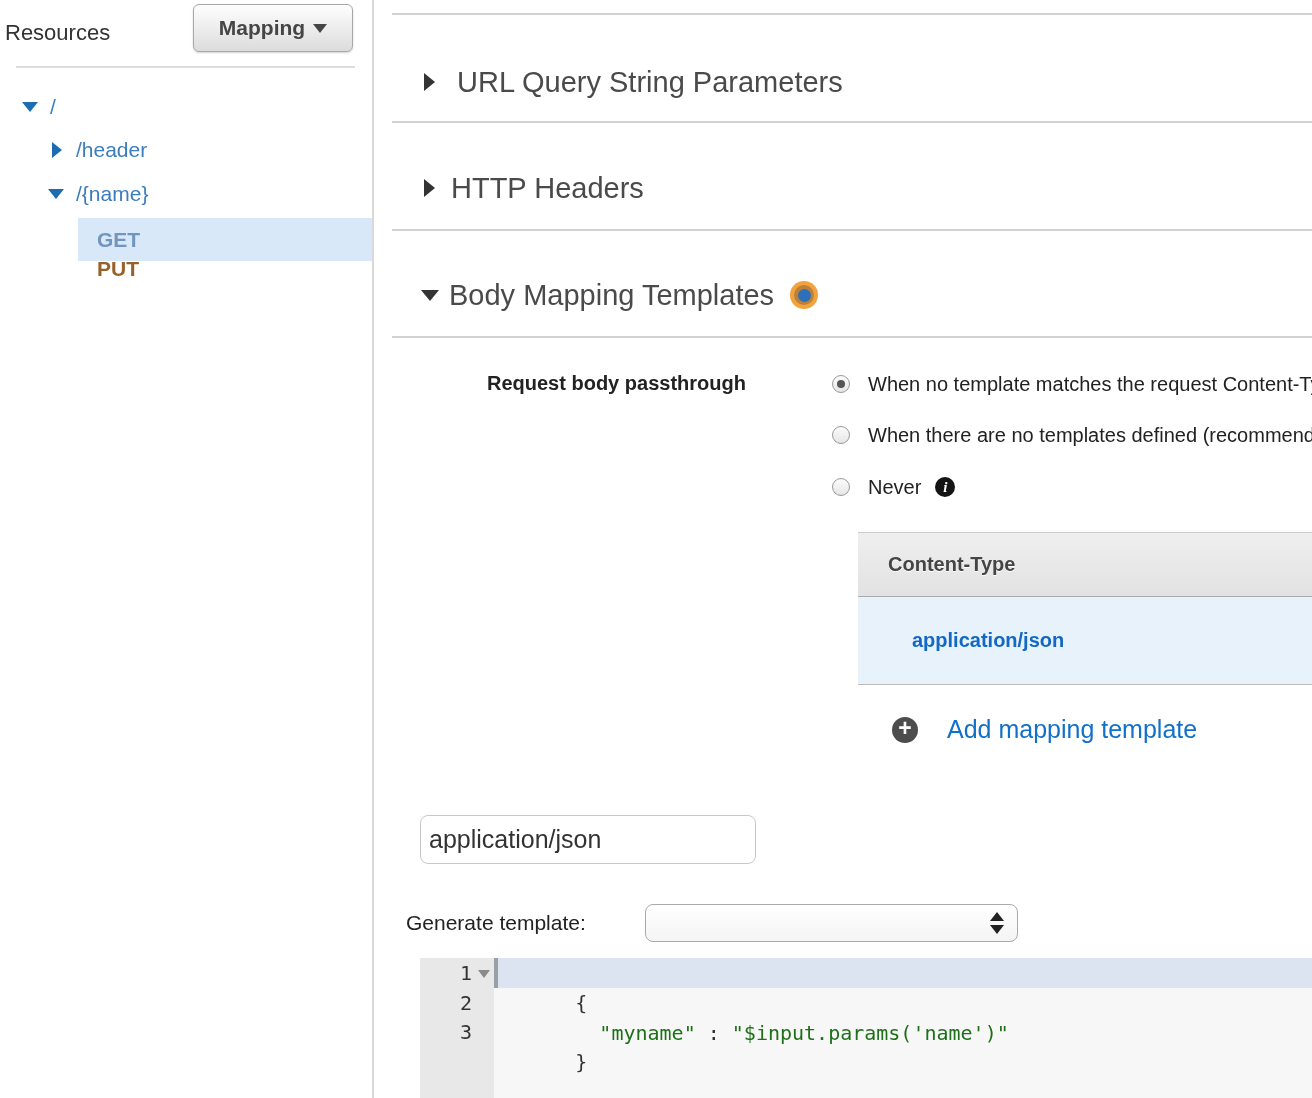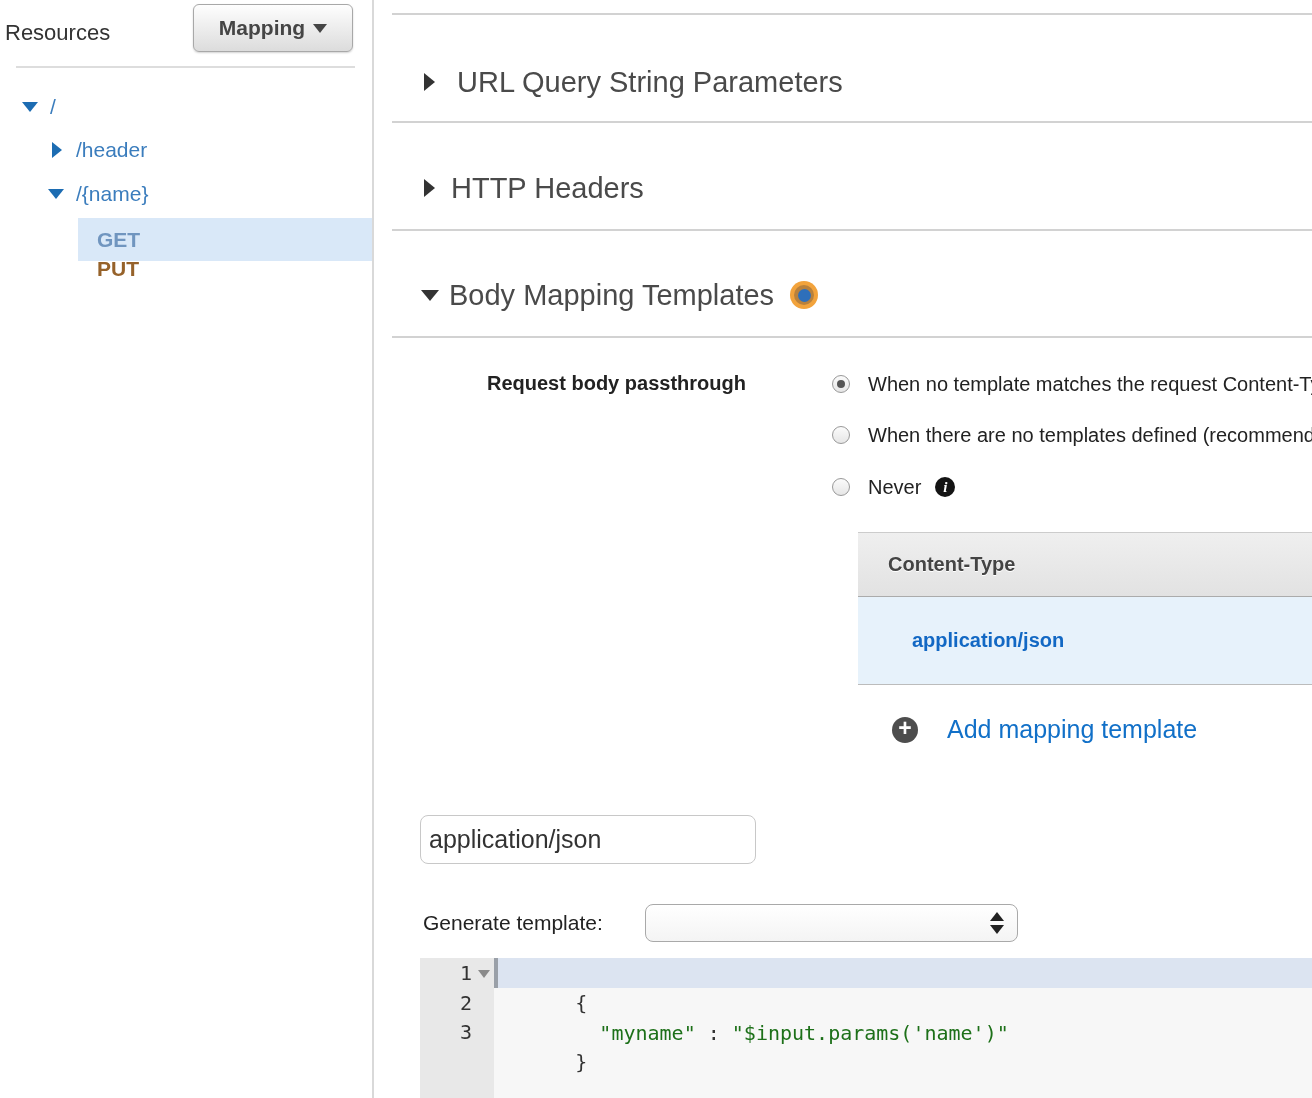--- a/index.html
+++ b/index.html
@@ -67,21 +67,21 @@
   .add-row { position:absolute; left:518px; top:715px; display:flex; align-items:center; gap:29px; cursor:pointer; }
   .plus-icon { width:26px; height:26px; border-radius:50%; background:#4d4d4d; color:#fff;
     font-size:23px; font-weight:bold; display:flex; align-items:center; justify-content:center;
     line-height:1; padding-bottom:2px; }
   .add-label { font-size:25px; font-weight:normal; color:#1170c8; }
 
   .ct-input { position:absolute; left:46px; top:815px; width:336px; height:49px;
     border:1px solid #c8c8c8; border-radius:8px; font-size:25px; color:#333;
     padding-left:8px; font-family:"Liberation Sans", sans-serif; background:#fff; }
 
-  .gen-label { position:absolute; left:49px; top:911px; font-size:21px; color:#222; }
+  .gen-label { position:absolute; left:32px; top:911px; font-size:21px; color:#222; }
   .gen-select { position:absolute; left:271px; top:904px; width:373px; height:38px;
     border:1px solid #a9a9a9; border-radius:8px; background:linear-gradient(#fff,#f4f4f4);
     display:flex; align-items:center; justify-content:flex-end; padding-right:13px; cursor:pointer; }
   .sel-arrows { display:flex; flex-direction:column; gap:4px; align-items:center; }
   .sel-up { width:0; height:0; border-left:7px solid transparent; border-right:7px solid transparent; border-bottom:9px solid #222; }
   .sel-dn { width:0; height:0; border-left:7px solid transparent; border-right:7px solid transparent; border-top:9px solid #222; }
 
   
   .editor { position:absolute; left:46px; top:958px; right:0; bottom:0; background:#f7f7f7;
     font-family:"DejaVu Sans Mono", monospace; font-size:20px; cursor:text; }

